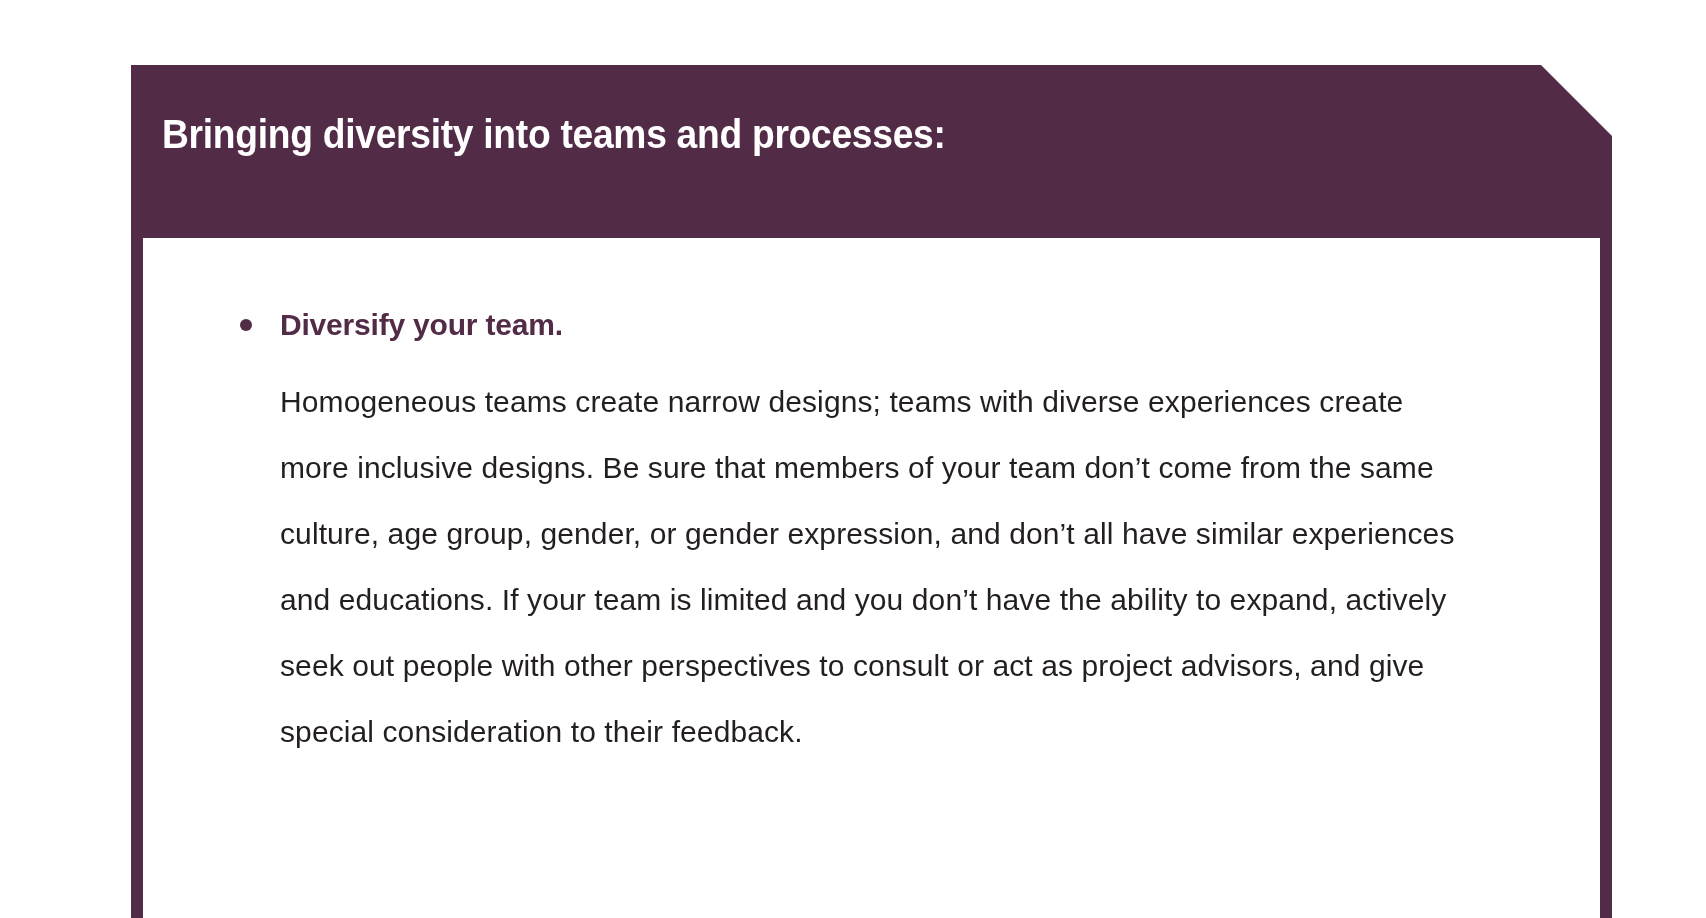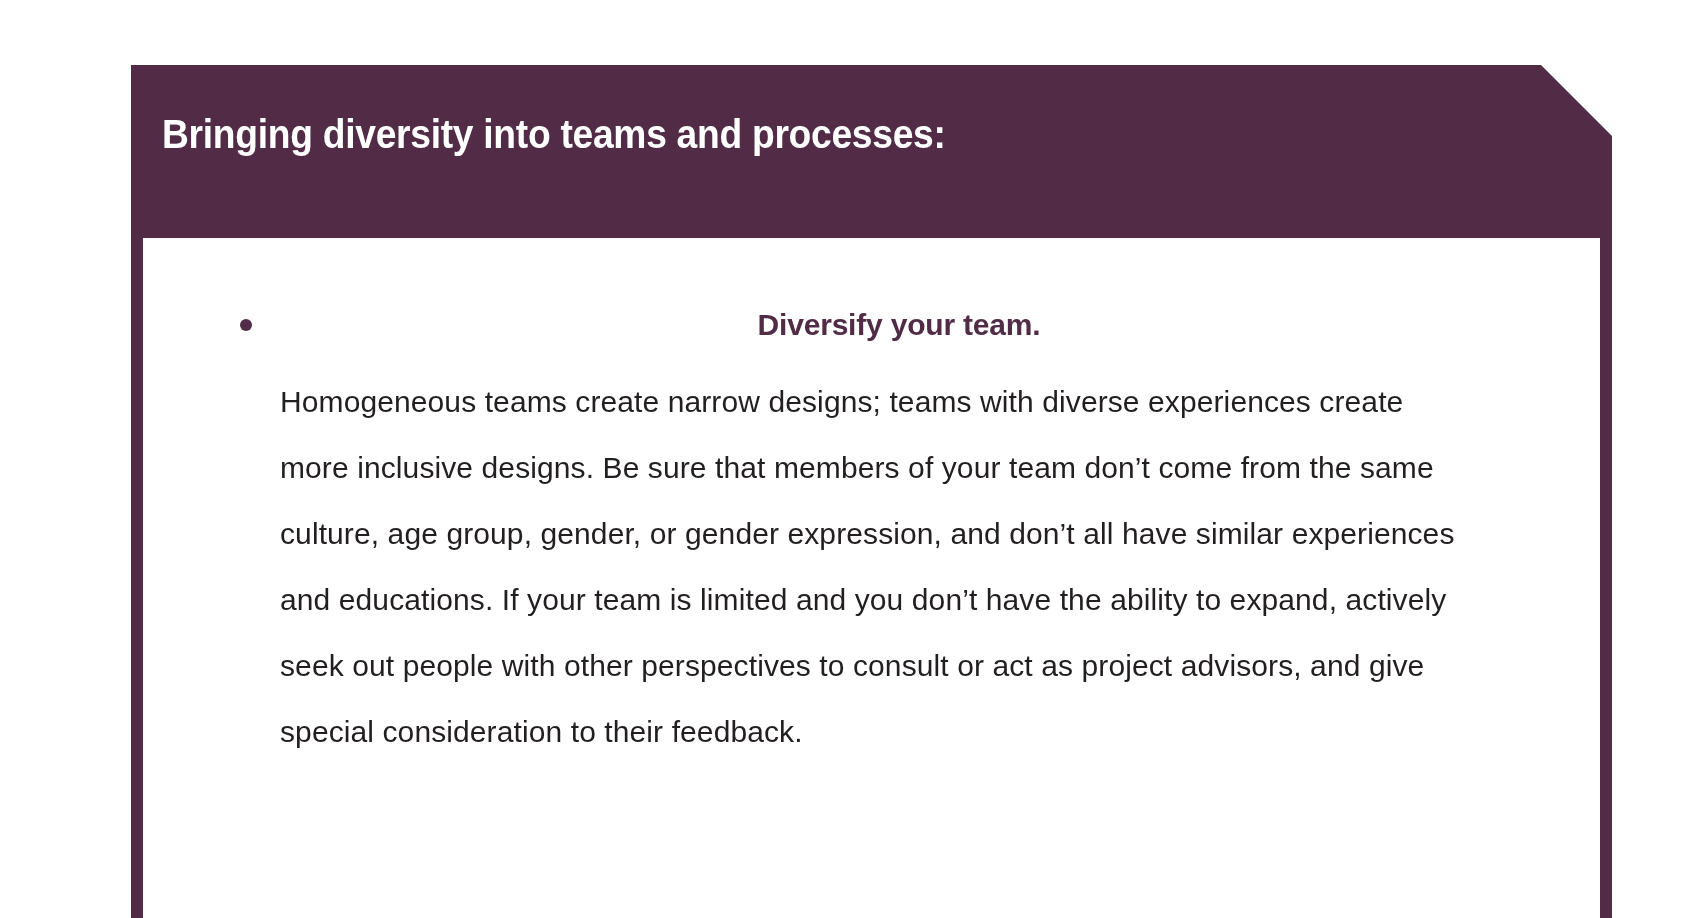--- a/index.html
+++ b/index.html
@@ -89,21 +89,20 @@
   }
   .bullet-lead {
     display: block;
     color: var(--accent, #522B47);
     font-family: "Liberation Sans", sans-serif;
     font-size: 30px;
     font-weight: bold;
     letter-spacing: -0.2px;
     line-height: 44px;
     margin-bottom: 22px;
-    text-align: center;
   }
   .bullet-body {
     display: block;
     color: #231f20;
     font-family: Liberation Sans, sans-serif;
     font-size: 30px;
     font-weight: normal;
     line-height: 66px;
     letter-spacing: 0.1px;
     max-width: 1175px;

